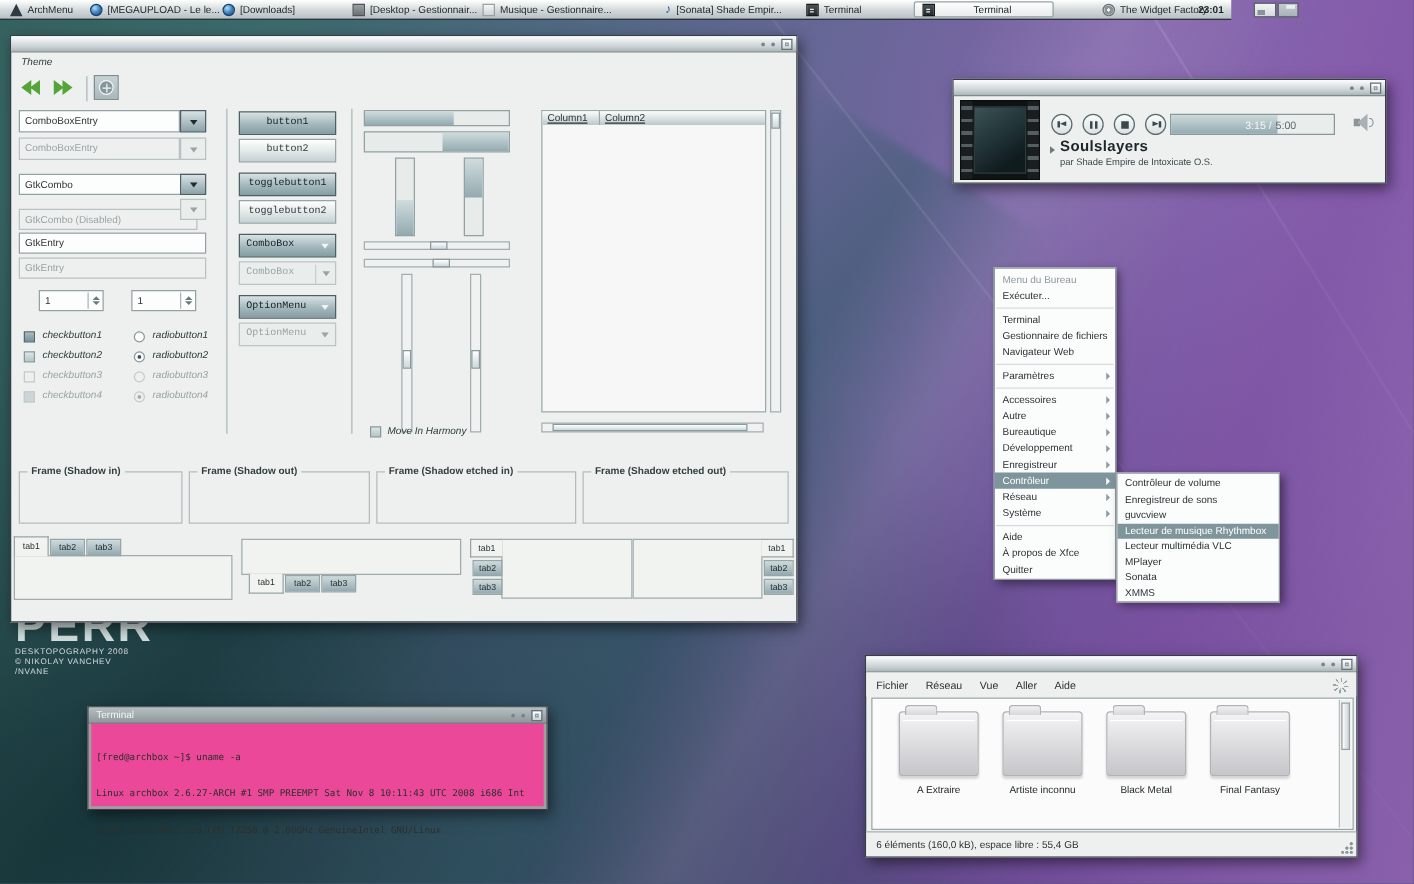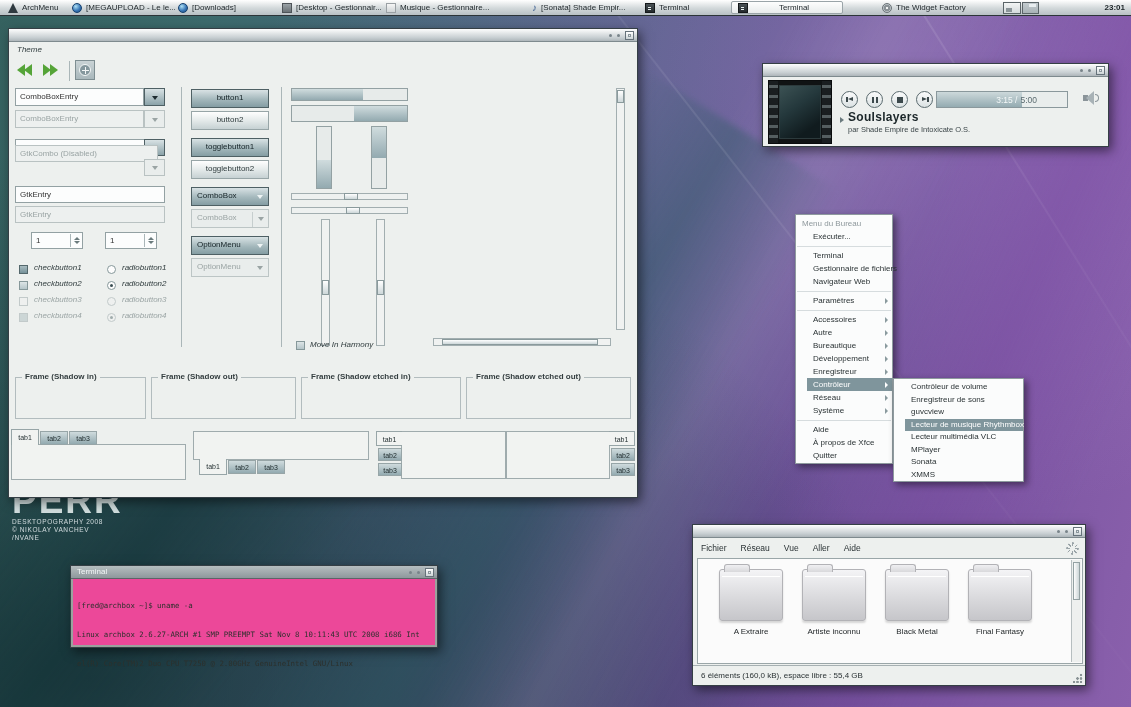--- a/index.html
+++ b/index.html
@@ -15,21 +15,21 @@
   }
   .blade { position:absolute; pointer-events:none; filter:blur(3px); }
   .wline { position:absolute; width:1500px; height:2px; pointer-events:none;
     background:linear-gradient(90deg,transparent,rgba(255,255,255,.30) 40%,rgba(255,255,255,.12) 60%,transparent); }
 
   .wp-credit { position:absolute; left:12px; top:484px; color:rgba(240,248,248,.85); }
   .wp-credit .hl1 { font-size:37px; line-height:34px; letter-spacing:2px; font-weight:bold; }
   .wp-credit .sm { font-size:6.5px; line-height:8px; letter-spacing:.6px; color:rgba(235,242,244,.85); }
 
   
-  .panel { position:absolute; left:0; top:0; width:1131px; height:16px; z-index:50;
+  .panel { position:absolute; left:0; top:0; width:985px; height:16px; z-index:50;
     background:linear-gradient(#ffffff,#d2d8da 55%,#b8c0c4); border-bottom:1px solid #2c3438;
     font-size:8px; color:#1c2428; }
   .pitem { position:absolute; top:0; height:15px; display:flex; align-items:center; white-space:nowrap; }
   .pactive { background:linear-gradient(#fdfdfd,#e8ecec); border:1px solid #9aa4a8; border-radius:2px; top:1px; height:13px; padding:0 6px; justify-content:flex-start; }
   .ic { width:10px; height:10px; margin-right:4px; flex:0 0 auto; }
   .ic-arch { width:0; height:0; border-left:5px solid transparent; border-right:5px solid transparent; border-bottom:10px solid #2f3a40; }
   .ic-globe { border-radius:50%; background:radial-gradient(circle at 35% 30%, #aee0f4, #3a79b8 55%, #1c4a80); border:1px solid #15406e; }
   .ic-win { background:linear-gradient(#9aa2a6,#6a7276); border:1px solid #4e5458; }
   .ic-win.light { background:linear-gradient(#f6f6f6,#cfd4d6); border:1px solid #9aa0a4; }
   .ic-note { font-size:10px; line-height:10px; color:#3c5f90; width:auto; }
@@ -49,21 +49,21 @@
     background:linear-gradient(#fdfdfd,#c9d0d3 70%,#aeb6ba); border-bottom:1px solid #7e8a8e; }
   .tbar.darker { background:linear-gradient(#b6bec0,#8e989c); border-bottom:1px solid #5c6568; }
   .tbtns { position:absolute; right:3px; top:0; height:13px; display:flex; gap:5px; align-items:center; }
   .tdot { width:3px; height:3px; border-radius:50%; background:#79848a; }
   .tclose { width:9px; height:9px; border:1px solid #66727a; background:linear-gradient(#ffffff,#ccd4d6); position:relative; }
   .tclose::after { content:""; position:absolute; inset:2px; border:1px solid #8a969c; }
   .ttitle { position:absolute; left:6px; top:1px; font-size:8px; color:#f2f6f6; }
 
   
   .gbtn { position:absolute; font-size:8px; color:#2e3a3c; text-align:center;
-    background:linear-gradient(#fefefe,#e4eaea 50%,#c6d1d3); border:1px solid #97a5a7; line-height:16px; }
+    background:linear-gradient(#fefefe,#e4eaea 50%,#c6d1d3); border:1px solid #97a5a7; line-height:16px;font-family:Liberation Mono, monospace; }
   .gbtn.dark { background:linear-gradient(#d8e2e4,#a4b8bc 55%,#849da3); border-color:#4e6064; color:#132125; }
   .gbtn.dis { background:#e9edec; border-color:#bcc5c5; color:#9aa4a4; }
   .gentry { position:absolute; background:#fcfdfd; border:1px solid #93a1a3; font-size:8px; color:#333; padding:0 4px; line-height:15px; white-space:nowrap; }
   .gentry.dis { background:#edf0ef; color:#9aa4a4; border-color:#b9c2c2; }
   .dropbtn { position:absolute; border:1px solid #4e6064; background:linear-gradient(#d8e2e4,#8ba3a9); }
   .dropbtn.dis { border-color:#b9c2c2; background:#e9edec; }
   .tri-dn { position:absolute; width:0; height:0; border-left:3px solid transparent; border-right:3px solid transparent; border-top:4px solid #1e2c30; }
   .dropbtn.dis .tri-dn, .tri-dn.dim { border-top-color:#9aa4a4; }
   .vdiv { position:absolute; width:1px; background:#aab6b8; }
   .prog { position:absolute; border:1px solid #93a1a3; background:#e7ebea; overflow:hidden; }
@@ -103,21 +103,21 @@
   .plusbtn { position:absolute; width:20px; height:20px; border:1px solid #7e8e92; background:linear-gradient(#c9d3d5,#a9b8bc); }
   .plusbtn .pc { position:absolute; left:3px; top:3px; width:12px; height:12px; border-radius:50%; background:#84979d; border:1px solid #f2f6f6; }
   .plusbtn .pc::before, .plusbtn .pc::after { content:""; position:absolute; background:#f2f6f6; }
   .plusbtn .pc::before { left:4.5px; top:2px; width:1.5px; height:7px; }
   .plusbtn .pc::after { left:2px; top:4.5px; width:7px; height:1.5px; }
 
   
   .menu { position:absolute; background:#fbfcfc; border:1px solid #8e9a9e; box-shadow:3px 3px 7px rgba(0,0,0,.45);
     font-size:8px; color:#2a3234; z-index:60; padding-top:2px; }
   .menu-title { height:13px; line-height:13px; padding:0 6px; color:#8e989c; }
-  .mi { height:13px; line-height:13px; padding:0 6px; position:relative; white-space:nowrap;margin-left:11px; }
+  .mi { height:13px; line-height:13px; padding:0 6px; position:relative; white-space:nowrap; }
   .mi.sm { height:12.5px; line-height:12.5px; }
   .mi.hl { background:#7f959c; color:#fff; }
   .msep { height:6px; position:relative; }
   .msep::after { content:""; position:absolute; left:1px; right:1px; top:3px; height:1px; background:#d6dcde; }
   .mi-arrow { position:absolute; right:4px; top:3.5px; width:0; height:0;
     border-left:3px solid #8a9a9e; border-top:3px solid transparent; border-bottom:3px solid transparent; }
   .mi.hl .mi-arrow { border-left-color:#fff; }
 
   
   .termbody { position:absolute; left:0; right:0; top:13px; bottom:0; background:#ec4899; border:2px solid #9aa29e; border-top:none; }
@@ -276,21 +276,21 @@
     </div>
   <div class="gentry dis" style="left:6px;top:81px;width:129px;height:18px">ComboBoxEntry</div>
   <div class="dropbtn dis" style="left:135px;top:81px;width:21px;height:18px">
       <i class="tri-dn" style="left:7px;top:7px"></i>
     </div>
 
   <div class="gentry" style="left:6px;top:110px;width:149px;height:17px">GtkCombo</div>
   <div class="dropbtn" style="left:135px;top:110px;width:21px;height:17px">
       <i class="tri-dn" style="left:7px;top:6px"></i>
     </div>
-  <div class="gentry dis" style="left:6px;top:116px;width:143px;height:17px">GtkCombo (Disabled)</div>
+  <div class="gentry dis" style="left:6px;top:138px;width:143px;height:17px">GtkCombo (Disabled)</div>
   <div class="dropbtn dis" style="left:135px;top:130px;width:21px;height:17px">
       <i class="tri-dn" style="left:7px;top:6px"></i>
     </div>
 
   <div class="gentry" style="left:6px;top:157px;width:150px;height:17px">GtkEntry</div>
   <div class="gentry dis" style="left:6px;top:177px;width:150px;height:17px">GtkEntry</div>
 
   <div class="gentry" style="left:22px;top:203px;width:52px;height:17px"><span>1</span><span class="spin-arrows">
         <i></i>
         <u></u>
@@ -364,20 +364,26 @@
     </div>
   <div class="sbar" style="left:312px;top:190px;width:9px;height:127px">
       <span class="shandle" style="left:0;right:0;top:48%;height:15px"></span>
     </div>
   <div class="sbar" style="left:367px;top:190px;width:9px;height:127px">
       <span class="shandle" style="left:0;right:0;top:48%;height:15px"></span>
     </div>
   <span class="cbx mix" style="left:287px;top:312px"></span>
   <span class="wlabel" style="left:301px;top:311px">Move In Harmony</span>
 
+  <div style="position:absolute;left:424px;top:59px;width:180px;height:242px;border:1px solid #9aa8aa;background:#f6f7f6">
+    <div style="display:flex">
+      <span class="hdrcell" style="width:46px">Column1</span>
+      <span class="hdrcell" style="flex:1;border-right:none">Column2</span>
+    </div>
+  </div>
   <div class="sbar" style="left:607px;top:59px;width:9px;height:242px">
       <span class="shandle" style="left:0;right:0;top:1px;height:13px"></span>
     </div>
   <div class="sbar" style="left:424px;top:309px;width:178px;height:8px">
       <span class="shandle" style="top:0;bottom:0;left:8px;width:156px"></span>
     </div>
 
   <div class="gframe" style="left:6px;top:348px;width:131px;height:42px">
       <b>Frame (Shadow in)</b>
     </div>

